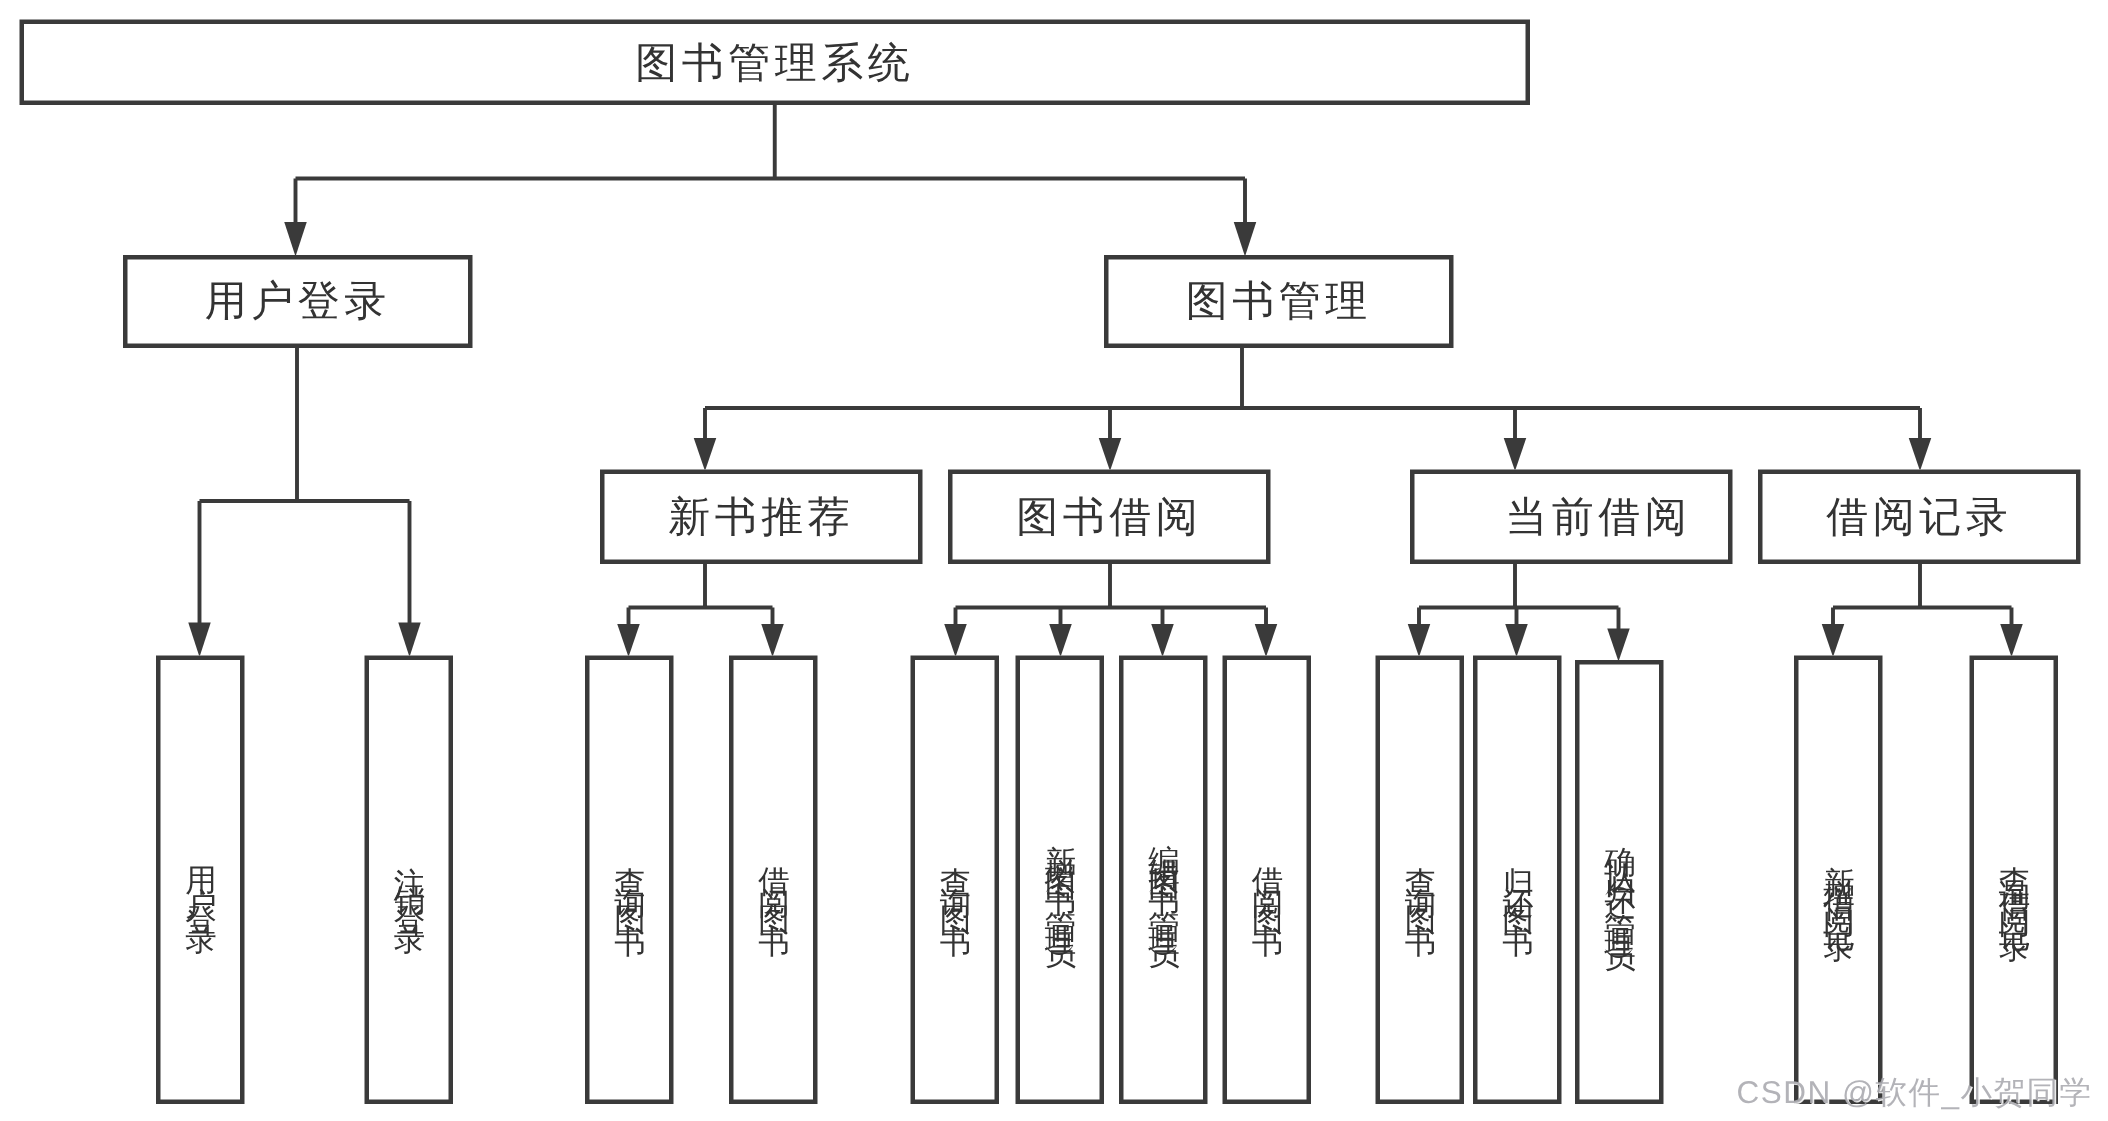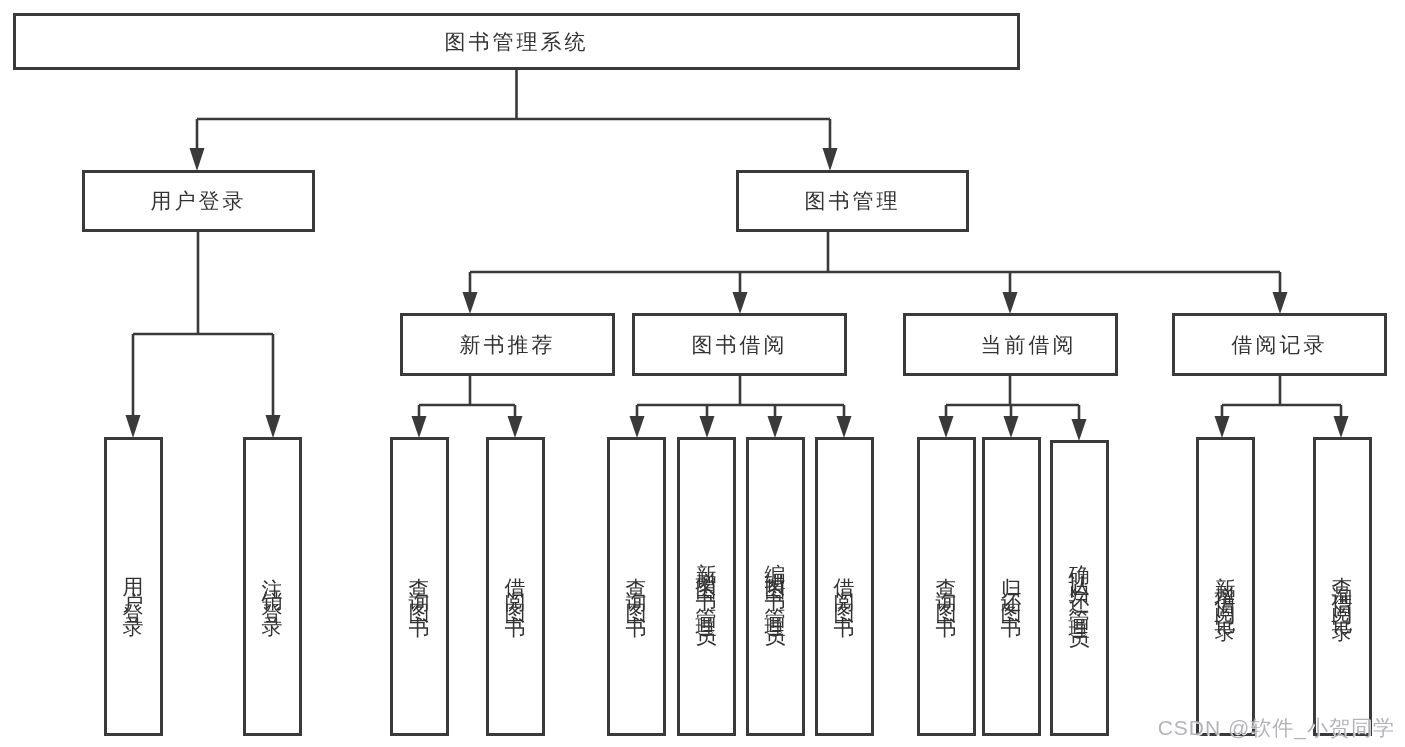--- a/index.html
+++ b/index.html
@@ -18,28 +18,28 @@
   svg.connectors{position:absolute;left:0;top:0;z-index:1;}
   .node{
     position:absolute;
     box-sizing:border-box;
     background:#fff;
     border:3px solid var(--line);
     display:flex;align-items:center;justify-content:center;
     color:var(--text);
     z-index:2;
   }
-  .hnode{font-size:21px;letter-spacing:3px;white-space:nowrap;}
+  .hnode{font-size:28px;letter-spacing:3px;white-space:nowrap;}
   .root{left:13px;top:13px;width:1007px;height:57px;}
   .l2a{left:82px;top:170px;width:233px;height:62px;}
   .l2b{left:736px;top:170px;width:233px;height:62px;}
   .l3{top:313px;width:215px;height:63px;}
   .l3a{left:362px;margin-left:38px;}
   .l3b{left:632px;}
-  .l3c{left:903px;padding-left:36px;}
+  .l3c{left:940px;padding-left:36px;}
   .l3d{left:1172px;}
   .vbox{top:437px;width:59px;height:299px;}
   .vbox span{
     writing-mode:vertical-rl;
     text-orientation:mixed;
     font-size:21px;
     letter-spacing:9px;
     color:var(--text);
     line-height:1;
   }

